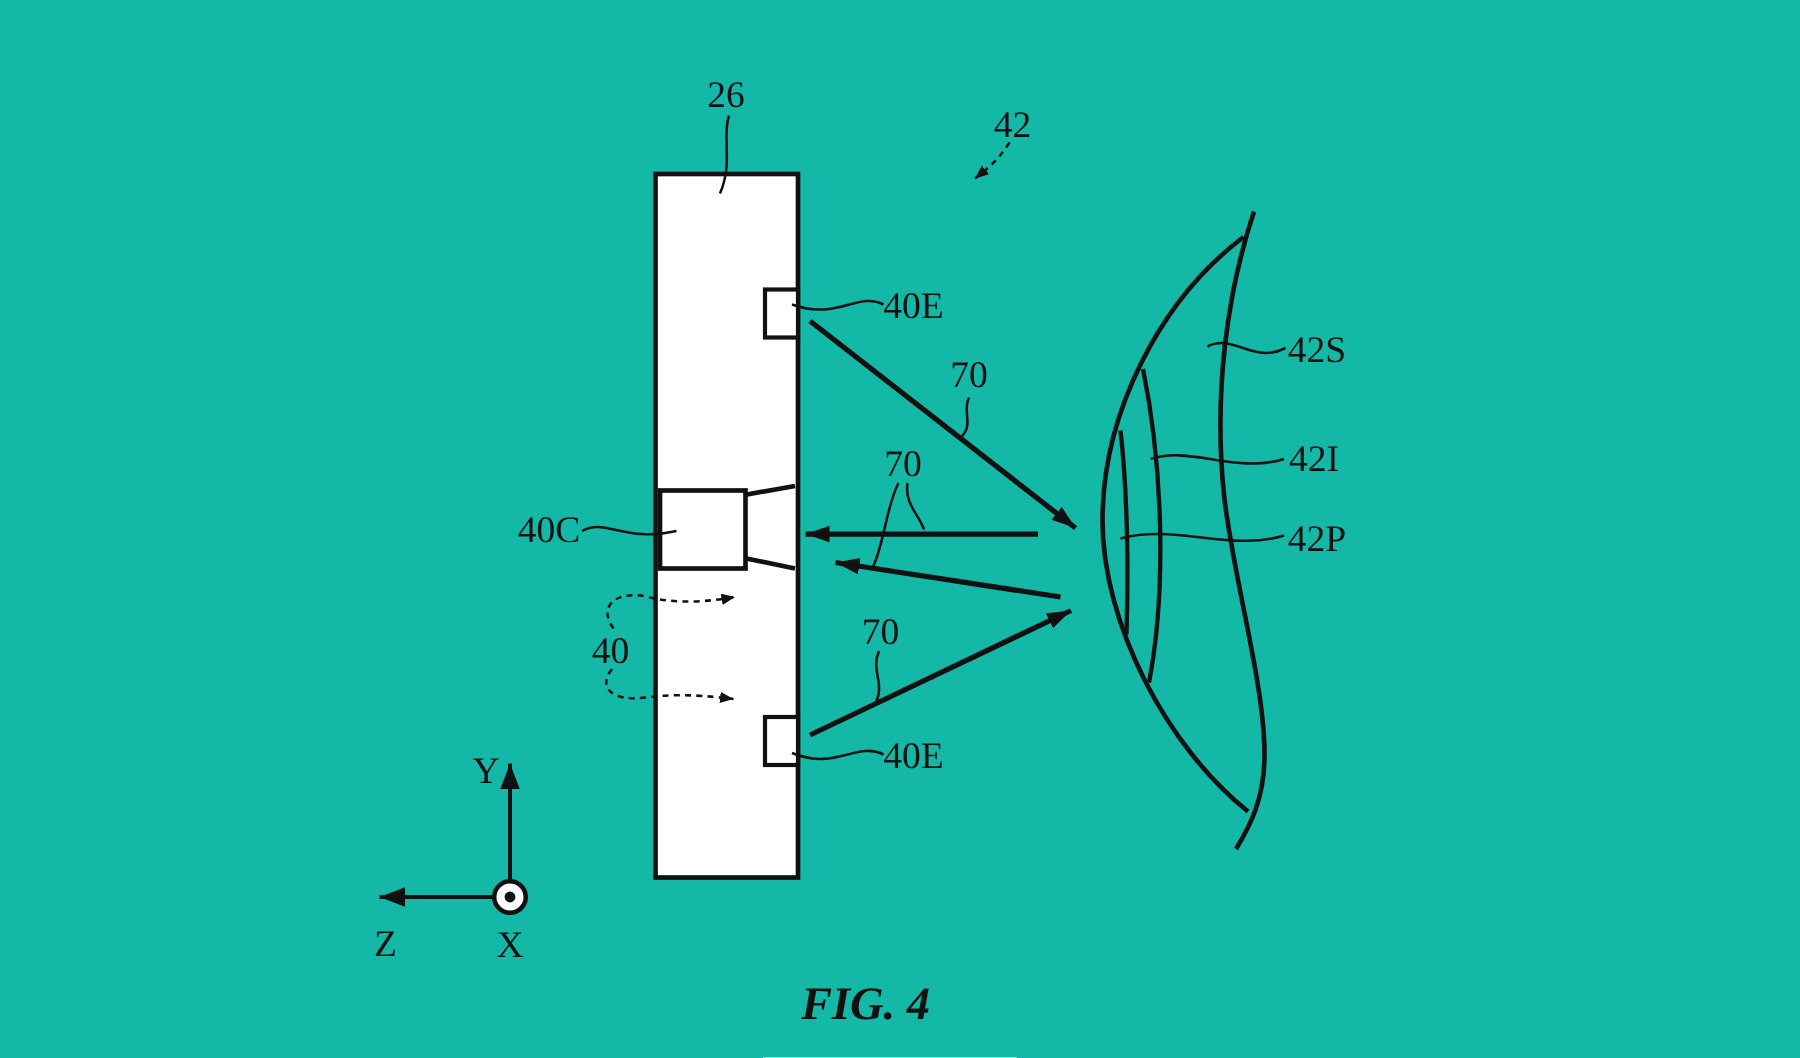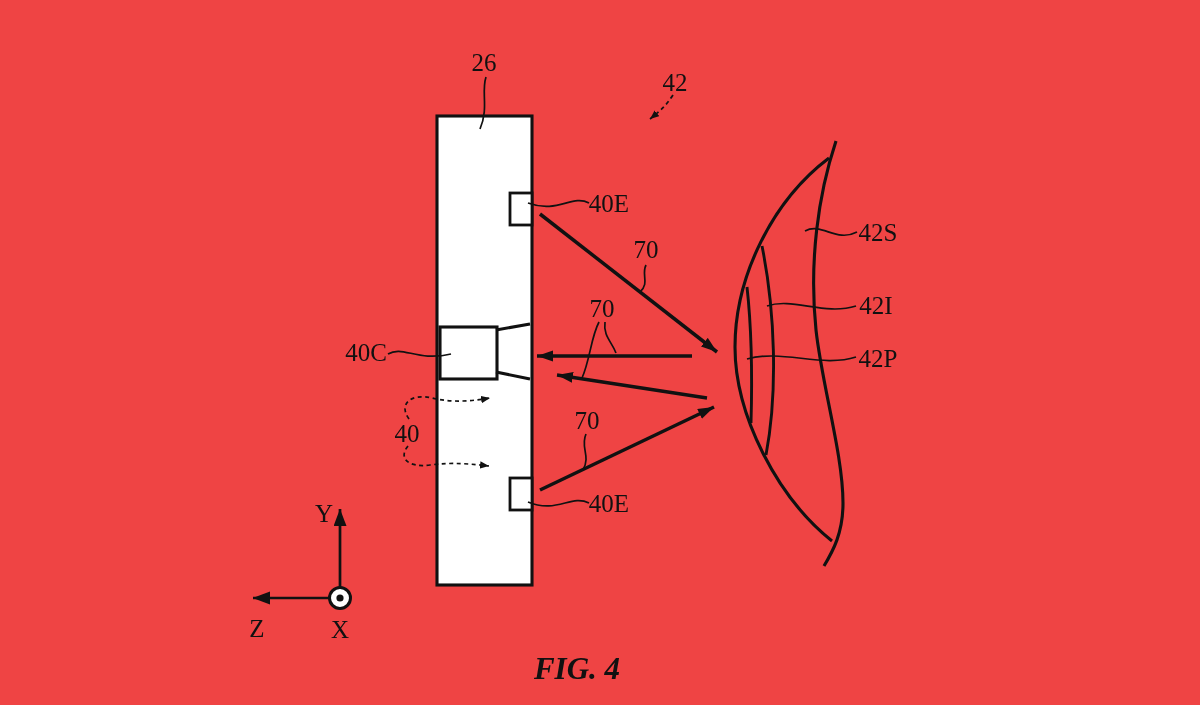--- a/index.html
+++ b/index.html
@@ -1,16 +1,16 @@
 <!DOCTYPE html>
 <html><head>
 <meta charset="utf-8">
 <style>
   html,body{margin:0;padding:0;background:#ffffff;}
-  .stage{position:relative;width:1200px;height:705px;background:#ef4444;overflow:hidden;
+  .stage{position:relative;width:1200px;height:705px;background:#14b8a6;overflow:hidden;
          font-family:"Liberation Serif", serif;}
   svg{display:block;}
   text{font-family:"Liberation Serif", serif;font-size:25px;fill:#111111;}
   text.caption{font-size:31px;font-weight:bold;font-style:italic;}
   .ink-line{stroke:#111111;fill:none;}
   .ink-fill-white{stroke:#111111;fill:#ffffff;}
   .leader{stroke:#111111;stroke-width:1.7;fill:none;}
   .leader-dashed{stroke:#111111;stroke-width:1.7;fill:none;stroke-dasharray:4 3.5;}
   .ray{stroke:#111111;stroke-width:3.5;fill:none;}
   .structure{stroke-width:3.1;}

